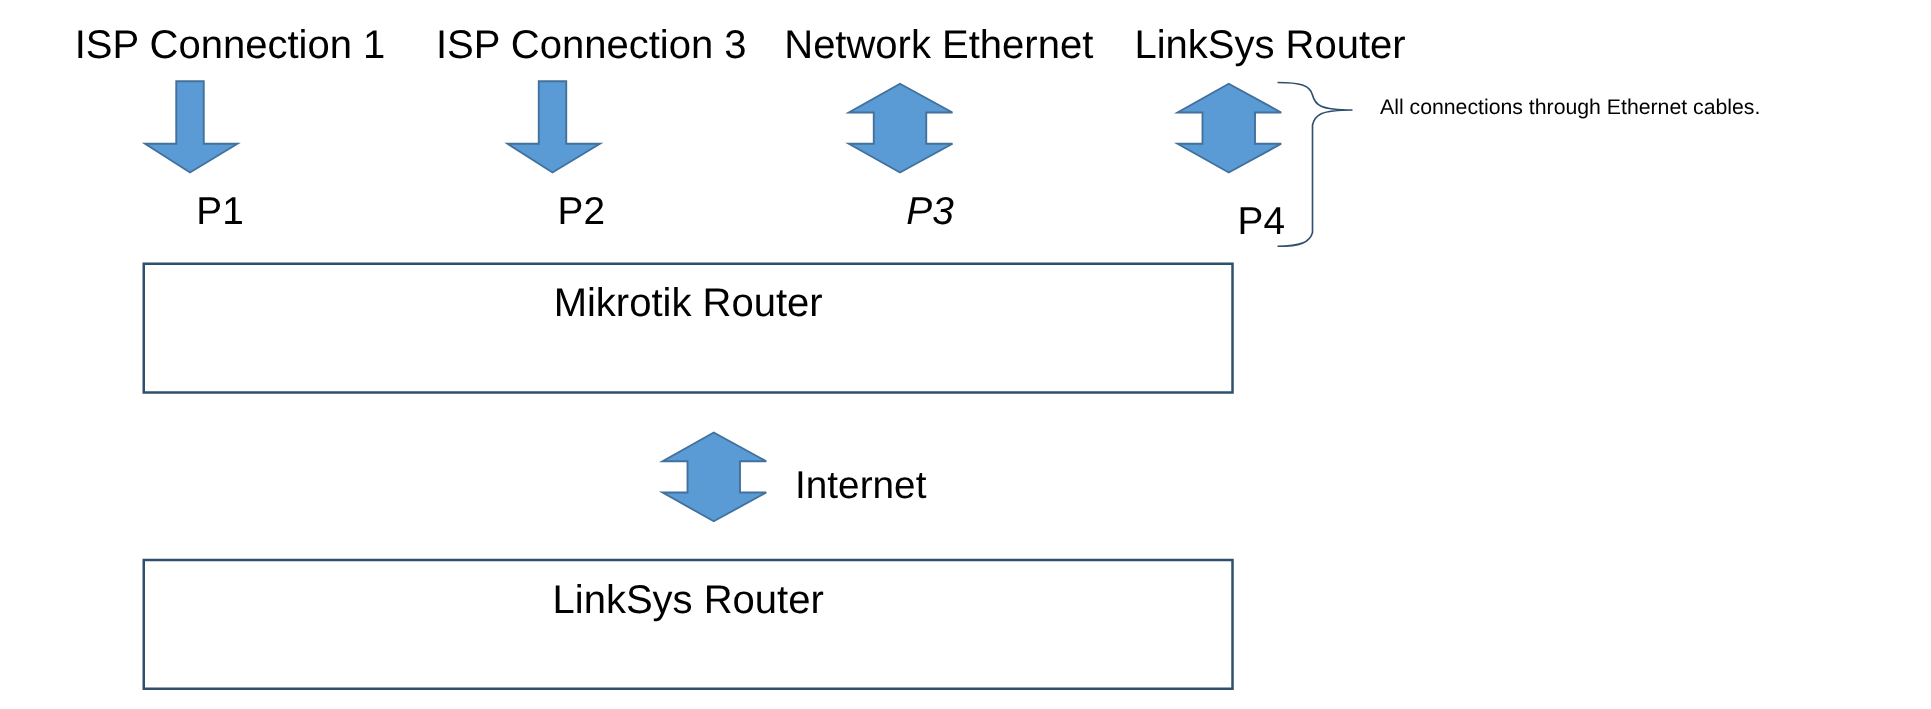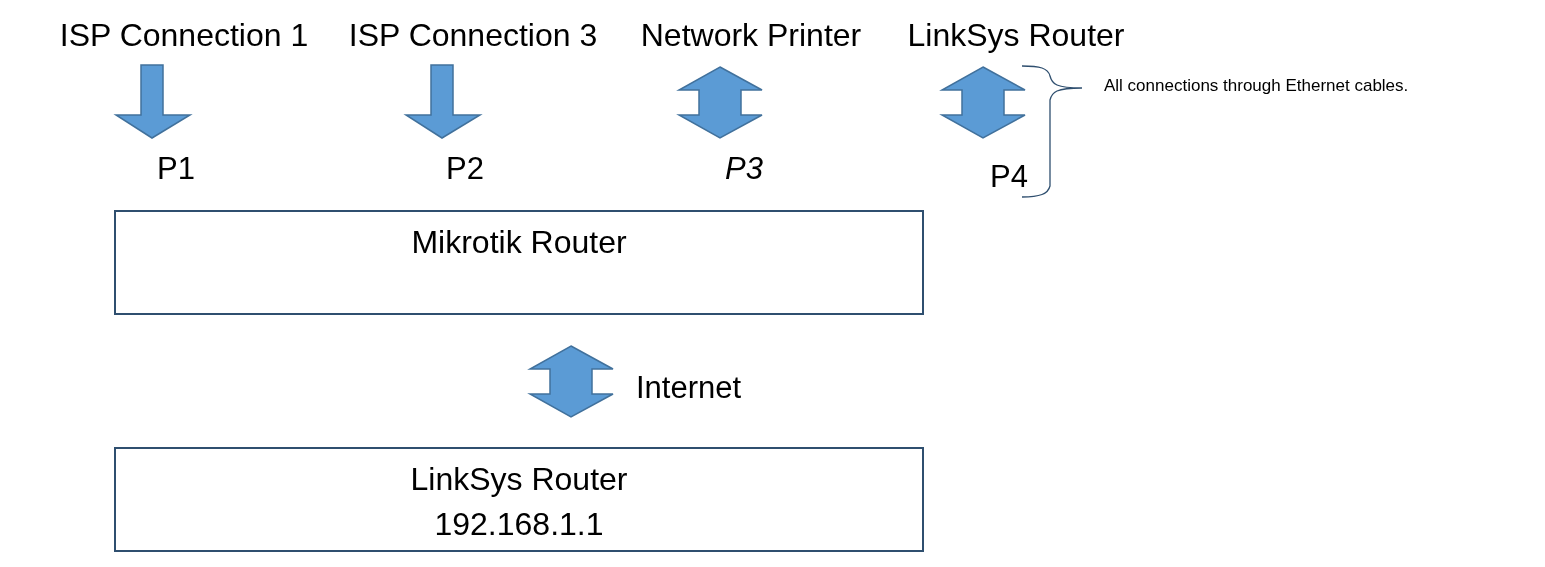--- a/index.html
+++ b/index.html
@@ -1,33 +1,33 @@
 <!DOCTYPE html>
 <html><head>
   <meta charset="utf-8">
   <style>
     html, body { margin: 0; padding: 0; background: #ffffff; }
     body { width: 1545px; height: 567px; position: relative; overflow: hidden;
            font-family: "Liberation Sans", "DejaVu Sans", sans-serif; color: #000; }
     .lbl { position: absolute; white-space: nowrap; font-size: 32px; line-height: 1; transform: translateX(-50%); margin-left: 32px; }
     .port { position: absolute; font-size: 31px; line-height: 1; transform: translateX(-50%); margin-left: 24px; }
-    .box { position: absolute; left: 114px; width: 810px; height: 105px; border: 2px solid #2f4f6f;
+    .box { position: absolute; left: 114px; width: 873px; height: 105px; border: 2px solid #2f4f6f;
            box-sizing: border-box; text-align: center; padding-left: 20px; }
     .box .t1 { position: absolute; left: 0; right: 0; top: 14px; font-size: 32px; line-height: 1; }
     .box .t2 { position: absolute; left: 0; right: 0; top: 59px; font-size: 32px; line-height: 1; }
     svg.shape { position: absolute; overflow: visible; }
     .note { position: absolute; left: 1104px; top: 77px; font-size: 17px; line-height: 1; white-space: nowrap; text-align: right; }
     .inet { position: absolute; left: 636px; top: 372px; font-size: 31px; line-height: 1; white-space: nowrap; }
   </style>
 </head>
 <body>
 
 <div class="lbl" style="left:152px; top:19px;">ISP Connection 1</div>
 <div class="lbl" style="left:441px; top:19px;">ISP Connection 3</div>
-<div class="lbl" style="left:719px; top:19px;">Network Printer</div>
+<div class="lbl" style="left:719px; top:19px;">Network Ethernet</div>
 <div class="lbl" style="left:984px; top:19px;">LinkSys Router</div>
 
 <svg class="shape" style="left:115px; top:64px;" width="76" height="76">
   <polygon points="26,1 48,1 48,51 75,51 37,74 1,51 26,51" fill="#5b9bd5" stroke="#41719c" stroke-width="1.5"></polygon>
 </svg>
 <svg class="shape" style="left:405px; top:64px;" width="76" height="76">
   <polygon points="26,1 48,1 48,51 75,51 37,74 1,51 26,51" fill="#5b9bd5" stroke="#41719c" stroke-width="1.5"></polygon>
 </svg>
 
 <svg class="shape" style="left:678px; top:66px;" width="86" height="74">
@@ -51,14 +51,13 @@
   <div class="t1">Mikrotik Router</div>
 </div>
 
 <svg class="shape" style="left:529px; top:345px;" width="86" height="74">
   <polygon points="42,1 84,24 63,24 63,49 84,49 42,72 1,49 21,49 21,24 1,24" fill="#5b9bd5" stroke="#41719c" stroke-width="1.5"></polygon>
 </svg>
 <div class="inet">Internet</div>
 
 <div class="box" style="top:447px;">
   <div class="t1">LinkSys Router</div>
-  <div class="t2">192.168.1.1</div>
 </div>
 
 </body></html>

